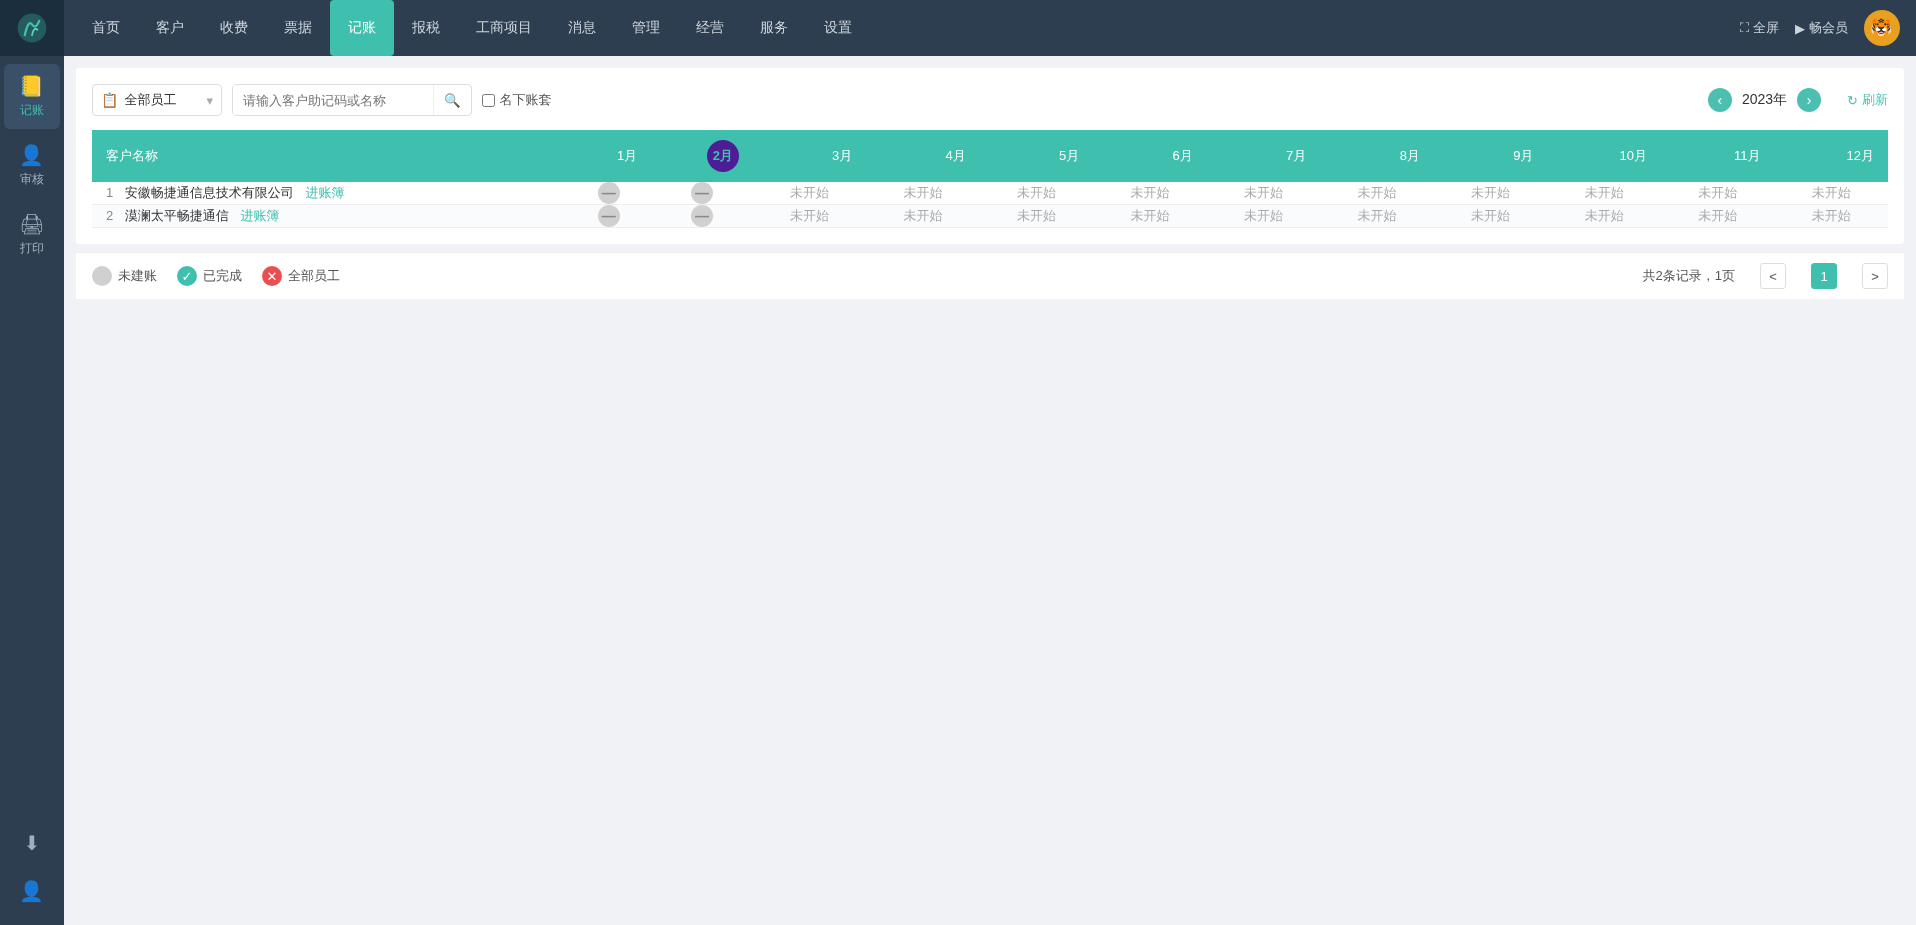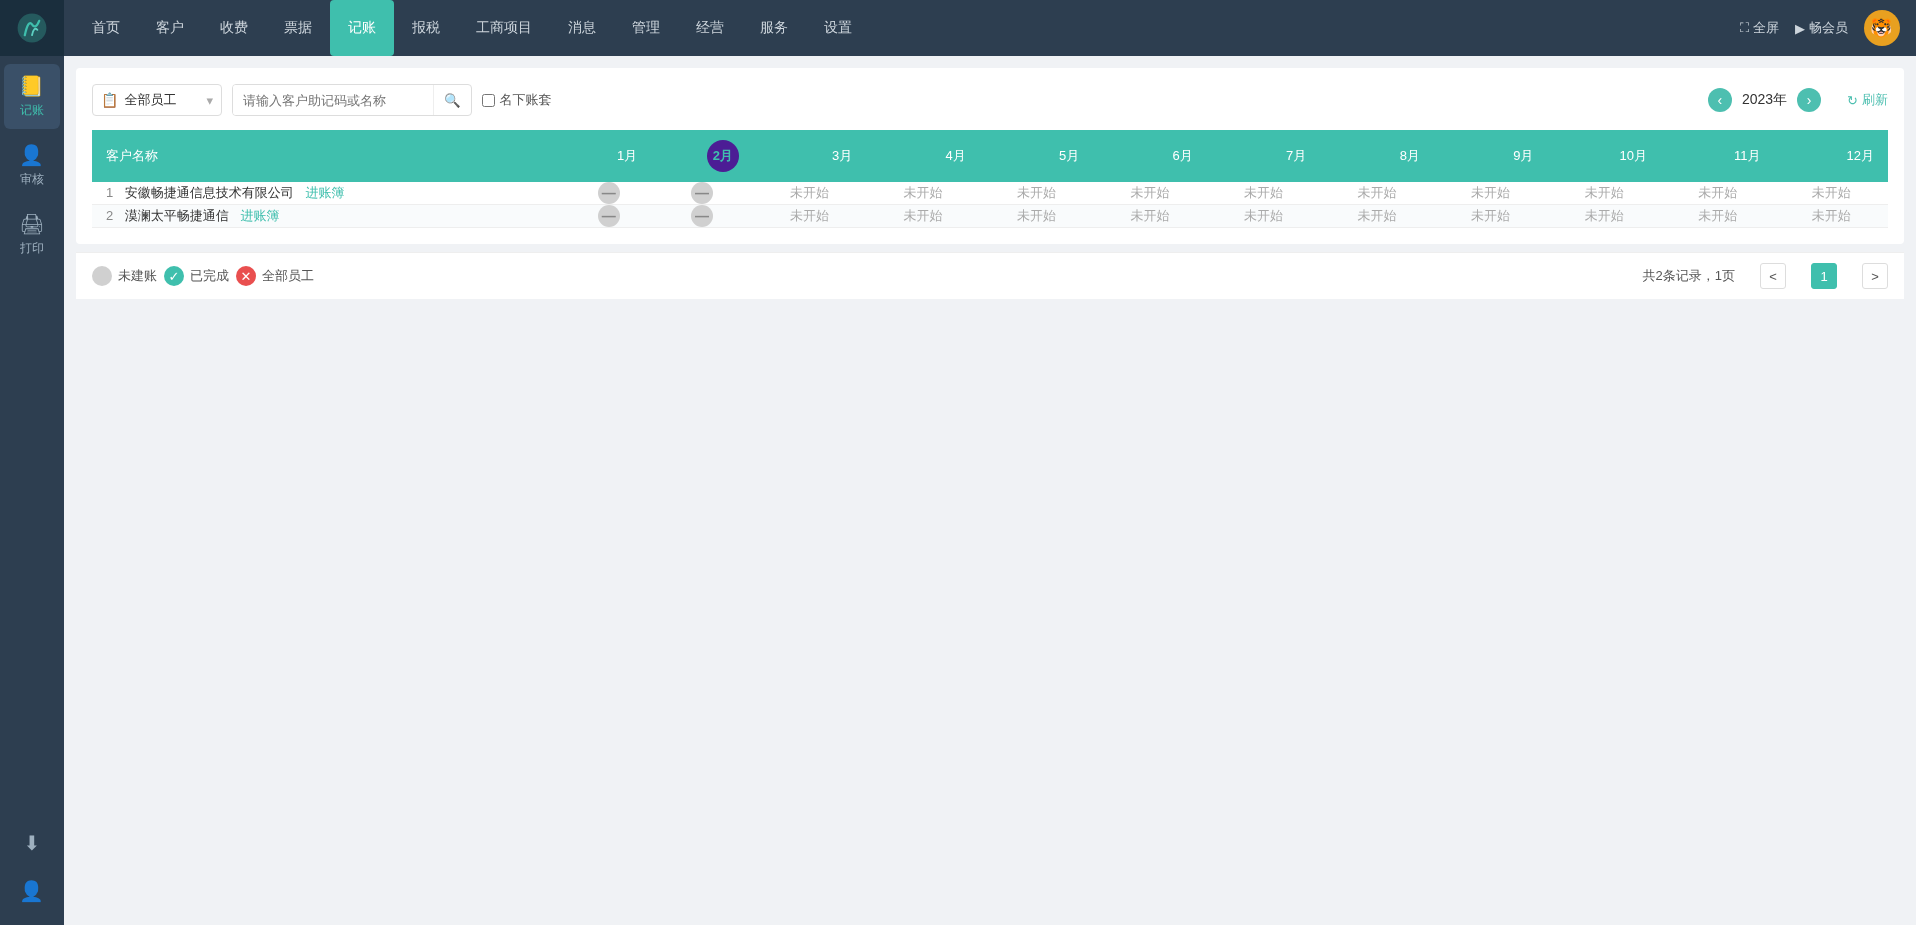--- a/index.html
+++ b/index.html
@@ -313,21 +313,21 @@
       align-items: center;
       justify-content: space-between;
       padding: 10px 16px;
       background: #fff;
       border-top: 1px solid #eee;
       margin-top: 8px;
     }
     .legend {
       display: flex;
       align-items: center;
-      gap: 7px;
+      gap: 20px;
       font-size: 13px;
       color: #555;
     }
     .legend-item {
       display: flex;
       align-items: center;
       gap: 6px;
     }
     .legend-dot-gray {
       width: 20px;

